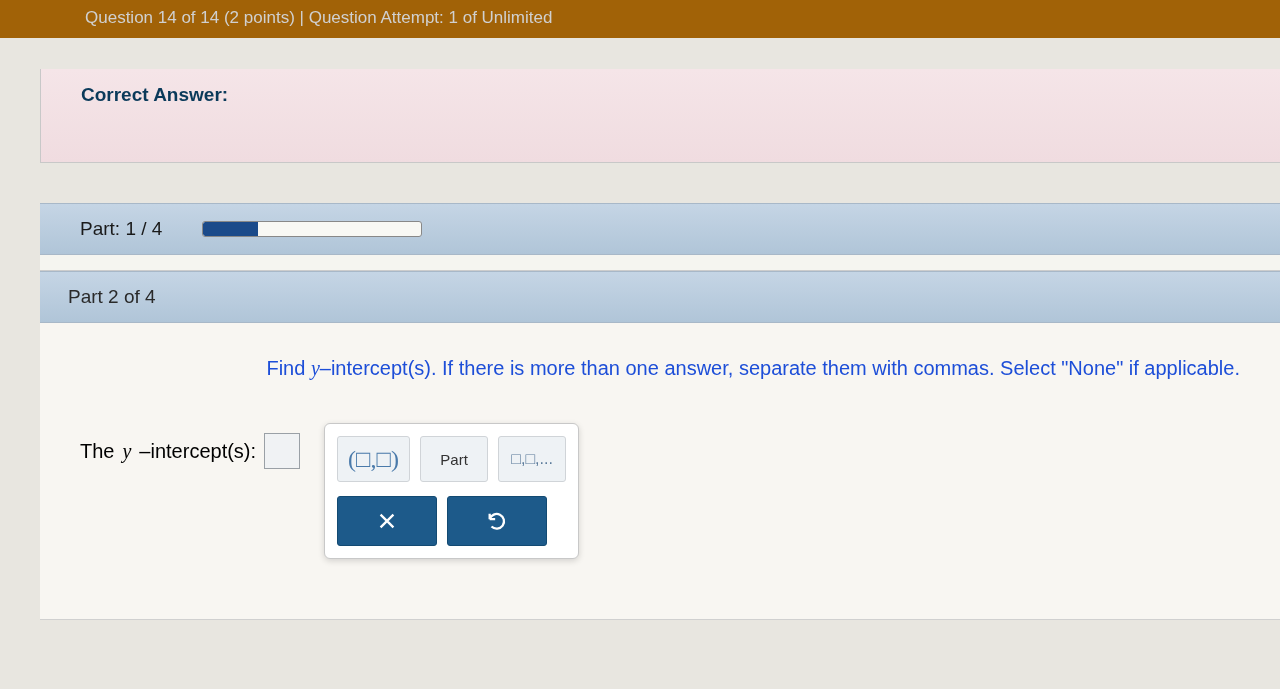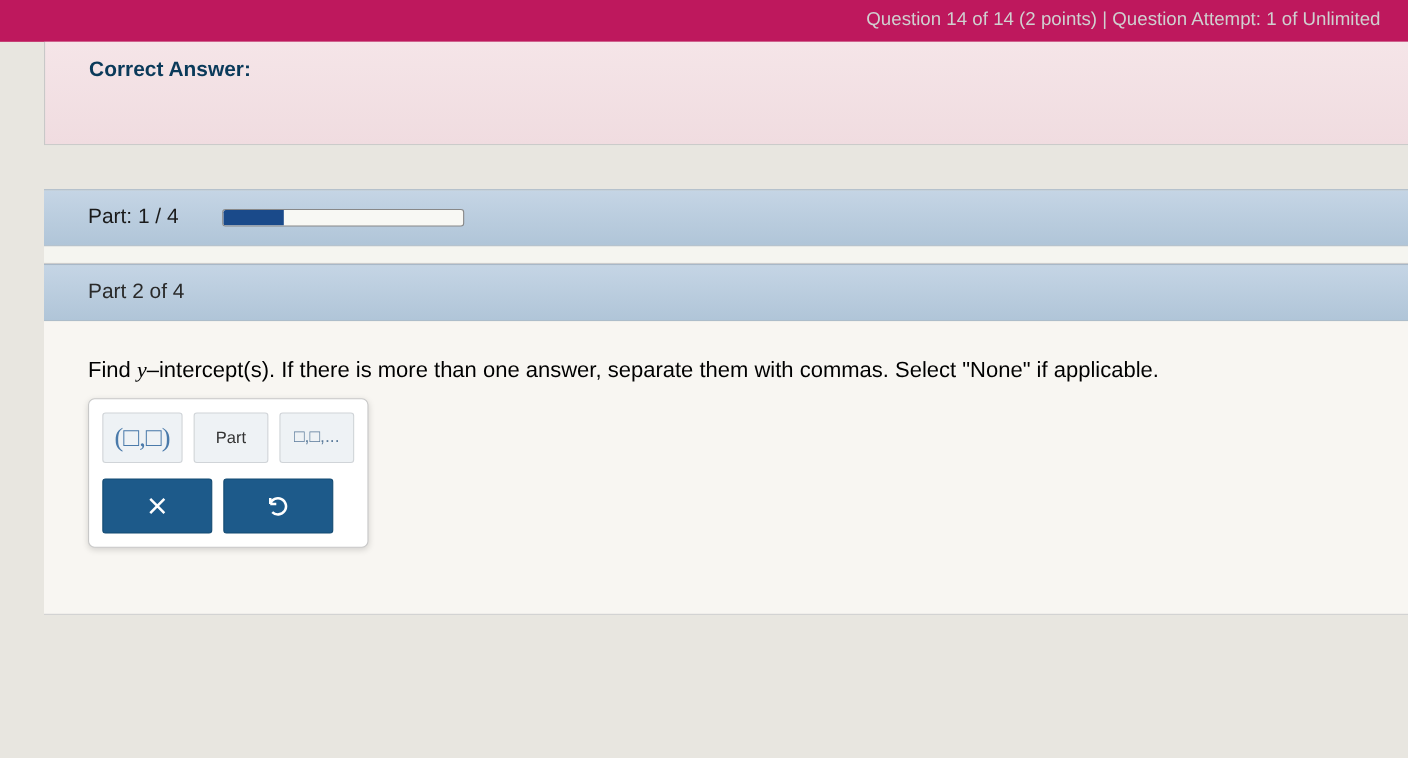--- a/index.html
+++ b/index.html
@@ -8,36 +8,36 @@
       box-sizing: border-box;
     }
     body {
       font-family: "Segoe UI", Arial, sans-serif;
       background: #e8e6e0;
       width: 1280px;
       height: 689px;
       overflow: hidden;
     }
     .header-bar {
-      background: #be185d;
+      background: #a16207;
       color: #d0d0d0;
       padding: 8px 25px 10px 85px;
       font-size: 17px;
       font-weight: 500;
-      text-align: right;
     }
     .content-wrapper {
       padding: 0 0 0 40px;
     }
     .correct-answer-section {
       background: linear-gradient(to bottom, #f5e5e8, #f0dce0);
       padding: 15px 26px 40px 40px;
       border-left: 1px solid #c8c8c8;
       border-bottom: 1px solid #c8c8c8;
       margin-left: 0;
+      margin-top: 31px;
     }
     .correct-answer-label {
       font-weight: bold;
       color: #0a3a5a;
       font-size: 19px;
       margin-bottom: 16px;
     }
     .answer-box {
       background: #fcfcfa;
       border: 1px solid #a0a0a0;
@@ -82,37 +82,38 @@
       width: 25%;
       border-radius: 2px 0 0 2px;
     }
     .gap-small {
       height: 16px;
       background: #f5f5f0;
       border-bottom: 1px solid #ccc;
     }
     .part-header {
       background: linear-gradient(to bottom, #c5d5e5, #b0c5d8);
-      padding: 14px 40px;
+      padding: 14px 28px;
       font-size: 19px;
       color: #2a2a2a;
       font-weight: 500;
       border-top: 1px solid #a8b8c8;
       border-bottom: 1px solid #a8b8c8;
     }
     .question-body {
       background: #f8f6f2;
       padding: 30px 40px 60px 40px;
       border-bottom: 1px solid #d0d0d0;
     }
     .question-text {
       font-size: 20px;
-      color: #000000;
-      margin-bottom: 10px;
+      color: #1d4ed8;
+      margin-bottom: 40px;
       line-height: 1.5;
+      text-align: right;
     }
     .question-text .var, .answer-row .var {
       font-style: italic;
       font-family: "Times New Roman", serif;
     }
     .answer-row {
       display: flex;
       align-items: flex-start;
       gap: 24px;
       font-size: 20px;
@@ -218,20 +219,26 @@
   <div class="part-header">
     <span>Part 2 of 4</span>
   </div>
 
   <div class="question-body">
     <div class="question-text">
       <span>Find </span><span class="var">y</span><span>–intercept(s). If there is more than one answer, separate them with commas. Select "None" if applicable.</span>
     </div>
 
     <div class="answer-row">
+      <div class="answer-label">
+        <span>The </span>
+          <span class="var">y</span>
+          <span>–intercept(s):</span>
+        <span class="answer-input"></span>
+      </div>
 
       <div class="tool-panel">
         <div class="tool-row">
           <div class="tool-btn pair">
             <span>(□,□)</span>
           </div>
           <div class="tool-btn none">
             <span>Part</span>
           </div>
           <div class="tool-btn list">

